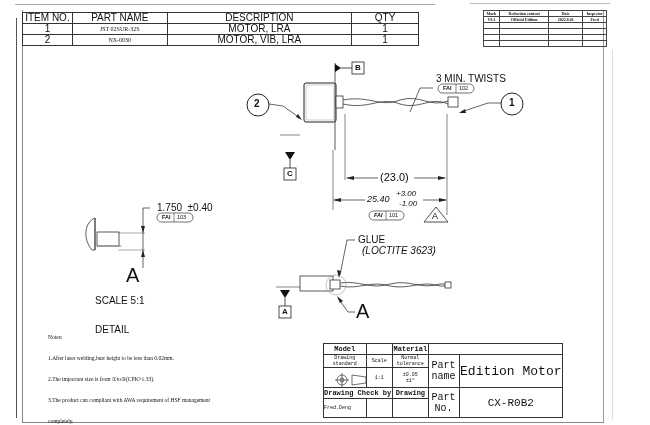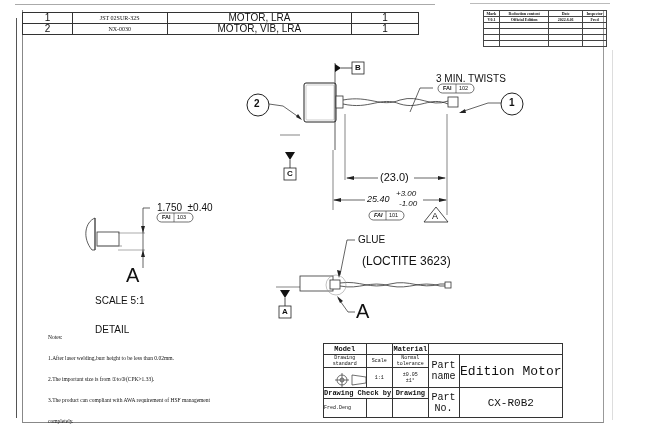--- a/index.html
+++ b/index.html
@@ -43,20 +43,26 @@
 <div class="abs frame-right"></div>
 
 <table class="abs bom">
   <colgroup>
       <col style="width:50px">
       <col style="width:95px">
       <col style="width:185px">
       <col style="width:67px">
     </colgroup>
   <tbody>
+      <tr>
+    <th>ITEM NO.</th>
+    <th>PART NAME</th>
+    <th>DESCRIPTION</th>
+    <th>QTY</th>
+  </tr>
   <tr>
     <td class="b">1</td>
     <td class="serif">JST 02SUR-32S</td>
     <td class="b">MOTOR, LRA</td>
     <td class="b">1</td>
   </tr>
   <tr>
     <td class="b">2</td>
     <td class="serif">NX-0030</td>
     <td class="b">MOTOR, VIB, LRA</td>
@@ -224,21 +230,21 @@
 <div class="abs" style="left:374px;top:211px;font-size:5.5px;font-weight:bold;font-style:italic;line-height:9px;">FAI</div>
 <div class="abs" style="left:389px;top:211px;font-size:5.5px;line-height:9px;">101</div>
 <div class="abs" style="left:432px;top:211px;font-size:9px;">A</div>
 <div class="abs" style="left:157px;top:202px;font-size:10px;white-space:pre;">1.750  ±0.40</div>
 <div class="abs" style="left:162px;top:213px;font-size:5.5px;font-weight:bold;line-height:9px;">FAI</div>
 <div class="abs" style="left:177px;top:213px;font-size:5.5px;line-height:9px;">103</div>
 <div class="abs" style="left:95px;top:276px;font-size:10px;margin-top:48px;">DETAIL</div>
 <div class="abs" style="left:126px;top:264px;font-size:20px;">A</div>
 <div class="abs" style="left:95px;top:295px;font-size:10px;">SCALE 5:1</div>
 <div class="abs" style="left:358px;top:234px;font-size:10px;">GLUE</div>
-<div class="abs" style="left:362px;top:254px;font-size:12px;">(LOCTITE 3623)</div>
+<div class="abs" style="left:362px;top:245px;font-size:10px;font-style:italic;">(LOCTITE 3623)</div>
 <div class="abs" style="left:356px;top:300px;font-size:20px;">A</div>
 <div class="abs" style="left:282px;top:307px;font-size:8px;font-weight:bold;">A</div>
 
 <div class="abs notes">
   <div>Notes:</div>
   <div>1.After laser welding,burr height to be less than 0.02mm.</div>
   <div>2.The important size is from ①to③(CPK&gt;1.33).</div>
   <div>3.The product can compliant with AWA requirement of HSF management</div>
   <div>completely.</div>
 </div>

